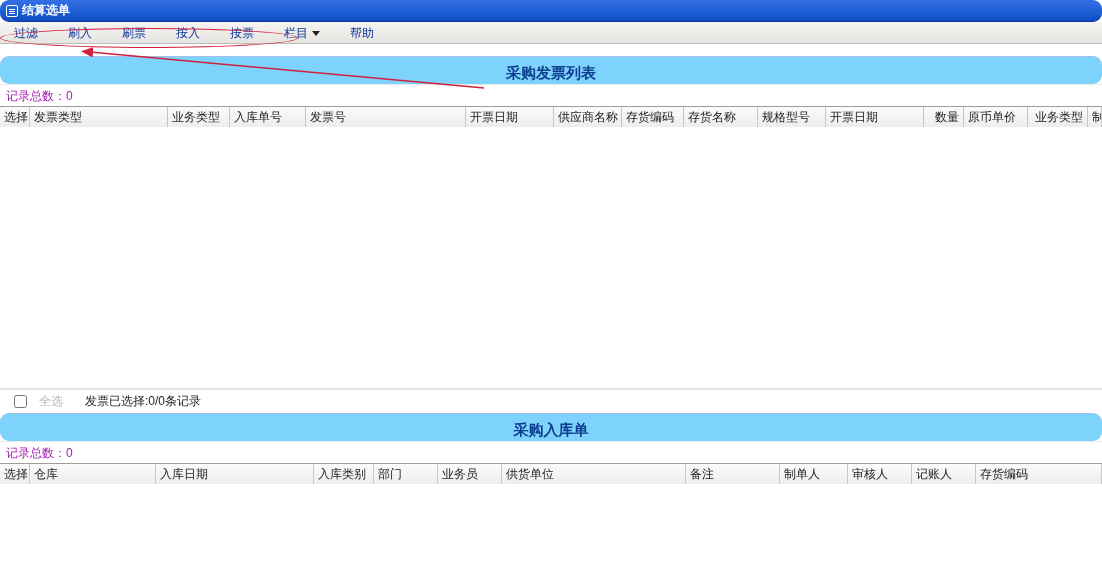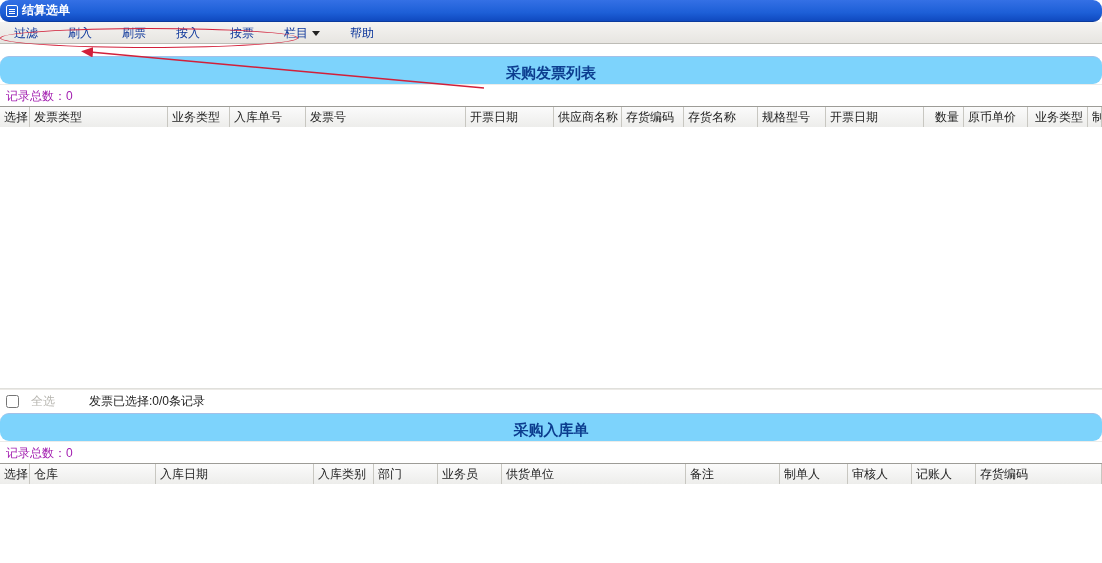--- a/index.html
+++ b/index.html
@@ -86,21 +86,21 @@
     border-right:1px solid #c8c7c1;
     color:#222;
     padding: 2px 4px 0 4px;
     white-space:nowrap;
     overflow:hidden;
     height:20px;
   }
   .grid-body { background:#fff; height:263px; border-bottom:1px solid #e0e0dc;}
   .bottom-bar {
     display:flex; align-items:center; gap:8px;
-    height:24px; padding:0 6px;
+    height:24px; padding:0 14px;
     background:#fff;
     border-top:1px solid #eceae6;
   }
   .bottom-bar input[type=checkbox]{margin:0 4px 0 0;}
   .bottom-bar .cb-label{ color:#b6b5af;}
   .bottom-bar .sel-label{ color:#222;}
   .grid-body-2 { height:10px; background:#fff; border-top:1px solid #c8c7c1;}
 </style>
 </head>
 <body>
@@ -150,21 +150,21 @@
   <div class="hcell" style="width:40px;text-align:right">数量</div>
   <div class="hcell" style="width:64px;text-align:left">原币单价</div>
   <div class="hcell" style="width:60px;text-align:right">业务类型</div>
   <div class="hcell" style="flex:1">制</div>
 </div>
 <div class="grid-body"></div>
 
 <div class="bottom-bar">
   <input type="checkbox" style="">
   <span class="cb-label">全选</span>
-  <span class="sel-label" style="margin-left:26px">发票已选择:0/0条记录</span>
+  <span class="sel-label" style="margin-left:14px">发票已选择:0/0条记录</span>
 </div>
 
 <div class="section-title">采购入库单</div>
 <div class="record-count">记录总数：0</div>
 <div class="grid">
   <div class="hcell" style="width:30px">选择</div>
   <div class="hcell" style="width:126px">仓库</div>
   <div class="hcell" style="width:158px">入库日期</div>
   <div class="hcell" style="width:60px">入库类别</div>
   <div class="hcell" style="width:64px">部门</div>

